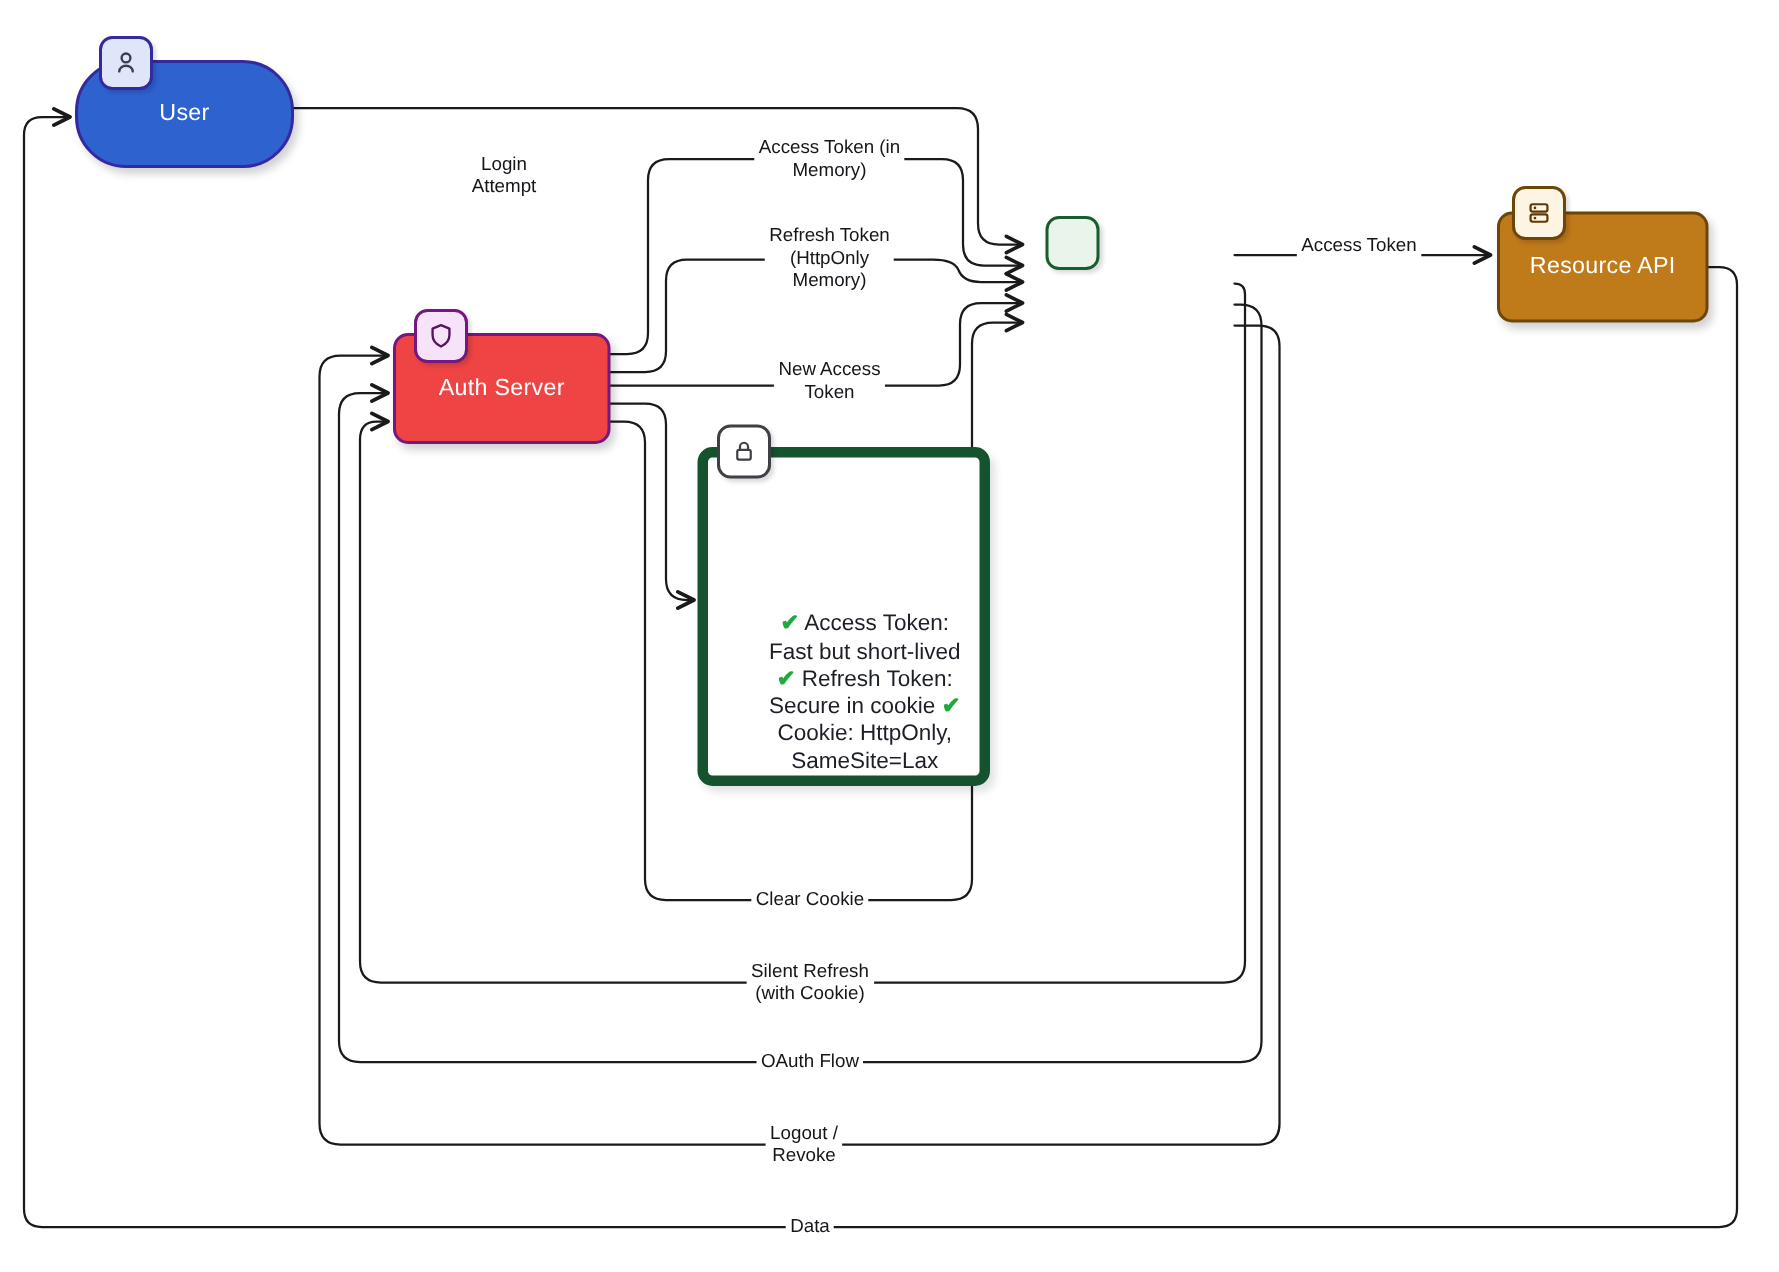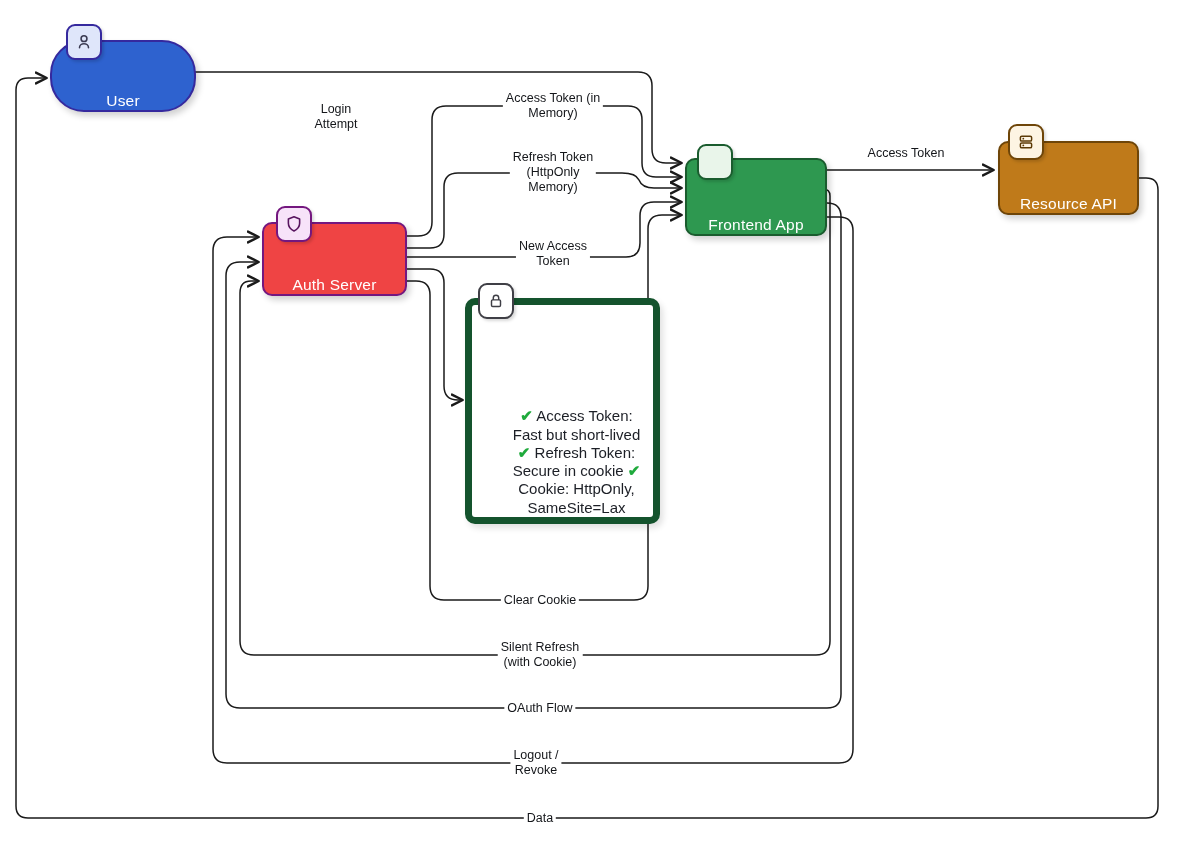--- a/index.html
+++ b/index.html
@@ -1,19 +1,19 @@
 <!DOCTYPE html>
 <html><head>
 <meta charset="utf-8">
 <style>
   html,body{margin:0;padding:0;background:#ffffff;}
   body{font-family:"Liberation Sans", sans-serif;}
   .canvas{position:relative;width:1186px;height:848px;background:#ffffff;overflow:hidden;}
   svg.edges{position:absolute;left:0;top:0;z-index:1;}
-  .node{position:absolute;display:flex;align-items:flex-end;justify-content:center;
+  .node{position:absolute;display:flex;align-items:center;justify-content:center;
         color:#ffffff;font-size:15.5px;letter-spacing:.2px;z-index:2;
         box-shadow:3px 4px 6px rgba(0,0,0,.18);}
   .node-user{left:50px;top:40px;width:142px;height:68px;border-radius:34px;
         background:#2e62cf;border:2px solid #35299e;}
   .node-auth{left:262px;top:222px;width:141px;height:70px;border-radius:10px;
         background:#ef4444;border:2px solid #74177f;}
   .node-frontend{left:685px;top:158px;width:138px;height:74px;border-radius:10px;
         background:#2e9850;border:2px solid #1a5c2e;}
   .node-resource{left:998px;top:141px;width:137px;height:70px;border-radius:10px;
         background:#bf7a1a;border:2px solid #6e4508;}
@@ -73,23 +73,20 @@
 
   <div class="node node-auth">
     <span>Auth Server</span>
   </div>
   <div class="badge badge-auth">
     <svg width="18" height="18" viewBox="0 0 16 16">
       <path d="M8,1.6 L13,3.6 V7.4 C13,10.7 10.9,12.9 8,14.2 C5.1,12.9 3,10.7 3,7.4 V3.6 Z" fill="none" stroke="#58155f" stroke-width="1.4" stroke-linejoin="round"></path>
     </svg>
   </div>
 
-  <div class="node node-frontend">
-    <span>Frontend App</span>
-  </div>
   <div class="badge badge-frontend">
     <span></span>
   </div>
 
   <div class="node node-resource">
     <span>Resource API</span>
   </div>
   <div class="badge badge-resource">
     <svg width="18" height="18" viewBox="0 0 16 16">
       <rect x="3" y="2.8" width="10" height="4.4" rx="1.3" fill="none" stroke="#5c3a06" stroke-width="1.3"></rect>
@@ -118,21 +115,21 @@
 
   <div class="edge-label" style="left:336px;top:70px;margin-top:47px;">Login
 Attempt</div>
   <div class="edge-label" style="left:553px;top:106px;">Access Token (in
 Memory)</div>
   <div class="edge-label" style="left:553px;top:172px;">Refresh Token
 (HttpOnly
 Memory)</div>
   <div class="edge-label" style="left:553px;top:254px;">New Access
 Token</div>
-  <div class="edge-label" style="left:906px;top:153px;">Access Token</div>
+  <div class="edge-label" style="left:906px;top:164px;">Access Token</div>
   <div class="edge-label" style="left:540px;top:600px;">Clear Cookie</div>
   <div class="edge-label" style="left:540px;top:655px;">Silent Refresh
 (with Cookie)</div>
   <div class="edge-label" style="left:540px;top:708px;">OAuth Flow</div>
   <div class="edge-label" style="left:536px;top:763px;">Logout /
 Revoke</div>
   <div class="edge-label" style="left:540px;top:818px;">Data</div>
 
 </div>
 

